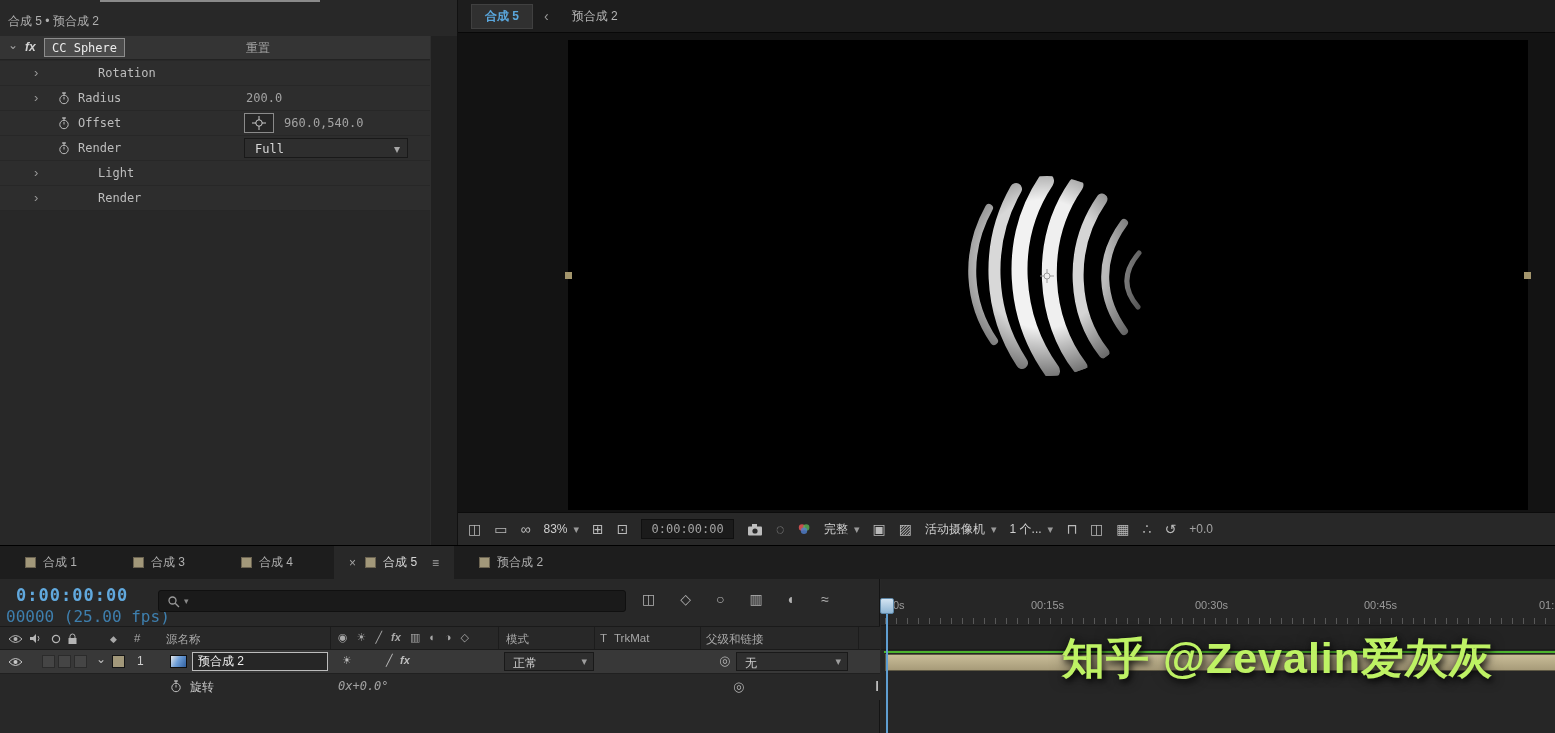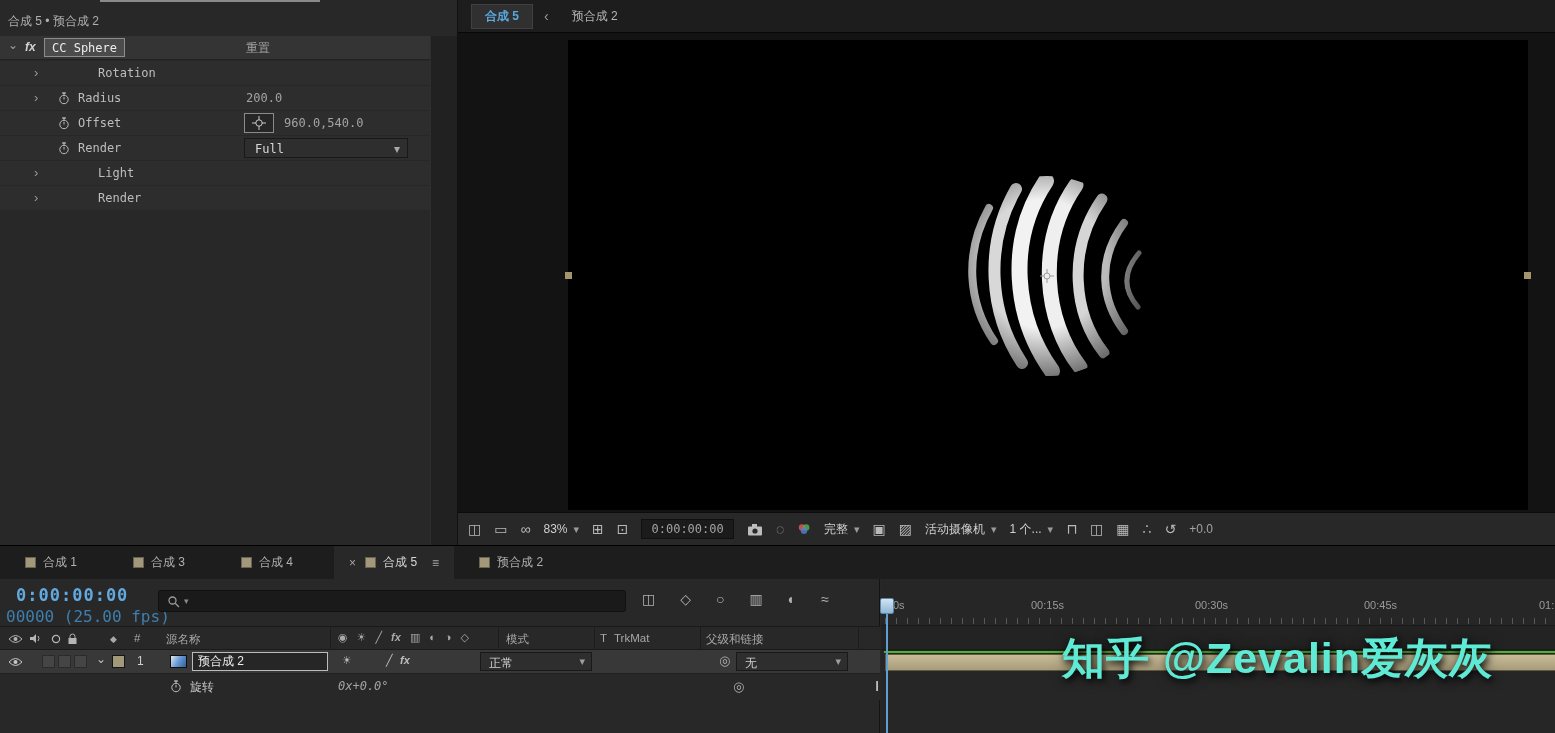--- a/index.html
+++ b/index.html
@@ -90,21 +90,21 @@
   .ruler { position:absolute; top:0; left:0; right:0; height:47px; background:#262626; border-bottom:1px solid #1a1a1a; color:#9a9a9a; font-size:11px; }
   .ruler .rl { position:absolute; top:20px; }
   .ticks { position:absolute; bottom:1px; left:4px; right:0; height:6px;
     background:repeating-linear-gradient(90deg,#585858 0px,#585858 1px,transparent 1px,transparent 11px); }
   .head-strip { position:absolute; top:47px; left:0; right:0; height:24px; background:#232323; border-bottom:1px solid #1a1a1a; }
   .green-line { position:absolute; top:72px; left:3px; right:0; height:2px; background:#4db32e; }
   .layer-bar { position:absolute; top:75px; left:4px; right:0; height:17px; background:linear-gradient(#c9bd98,#a79b79); border:1px solid #5f5944; border-right:none; }
   .playhead-line { position:absolute; left:5px; top:20px; bottom:0; width:2px; background:#5f9ed1; }
   .playhead-handle { position:absolute; left:-1px; top:19px; width:14px; height:16px; background:linear-gradient(#d3e4f2,#8fb6d4); border:1px solid #5d87a8; border-radius:2px; }
   .ibeam { position:absolute; left:875px; top:131px; font-size:15px; color:#e0e0e0; }
-  .watermark { position:absolute; left:1062px; top:84px; font-size:43px; font-weight:600; color:#5eead4; letter-spacing:1px; z-index:40;
+  .watermark { position:absolute; left:1062px; top:84px; font-size:43px; font-weight:600; color:#bef264; letter-spacing:1px; z-index:40;
     text-shadow:2px 3px 6px rgba(0,0,0,0.85), 0 0 14px rgba(0,0,0,0.5); }
 </style>
 </head>
 <body>
 
 <div id="app">
 
   <section id="effect-panel">
     <div class="fx-tabline"></div>
     <div class="fx-breadcrumb">合成 5 • 预合成 2</div>
@@ -389,21 +389,21 @@
         <span class="cellbox" style="left:58px;"></span>
         <span class="cellbox" style="left:74px;"></span>
         <span class="lay-caret">⌄</span>
         <span class="lay-swatch"></span>
         <span class="lay-index">1</span>
         <span class="lay-icon"></span>
         <span class="lay-name">预合成 2</span>
         <span class="lay-sw" style="left:342px;">☀</span>
         <span class="lay-sw" style="left:386px;">╱</span>
         <span class="lay-sw it" style="left:400px; font-style:italic; font-weight:bold;">fx</span>
-        <span class="dd" style="left:480px; width:112px;">
+        <span class="dd" style="left:504px; width:90px;">
           <span class="dlabel">正常</span>
           <span class="dchev">▾</span>
         </span>
         <span class="whip" style="left:719px; top:3px;">◎</span>
         <span class="dd" style="left:736px; width:112px;">
           <span class="dlabel">无</span>
           <span class="dchev">▾</span>
         </span>
       </div>
 

